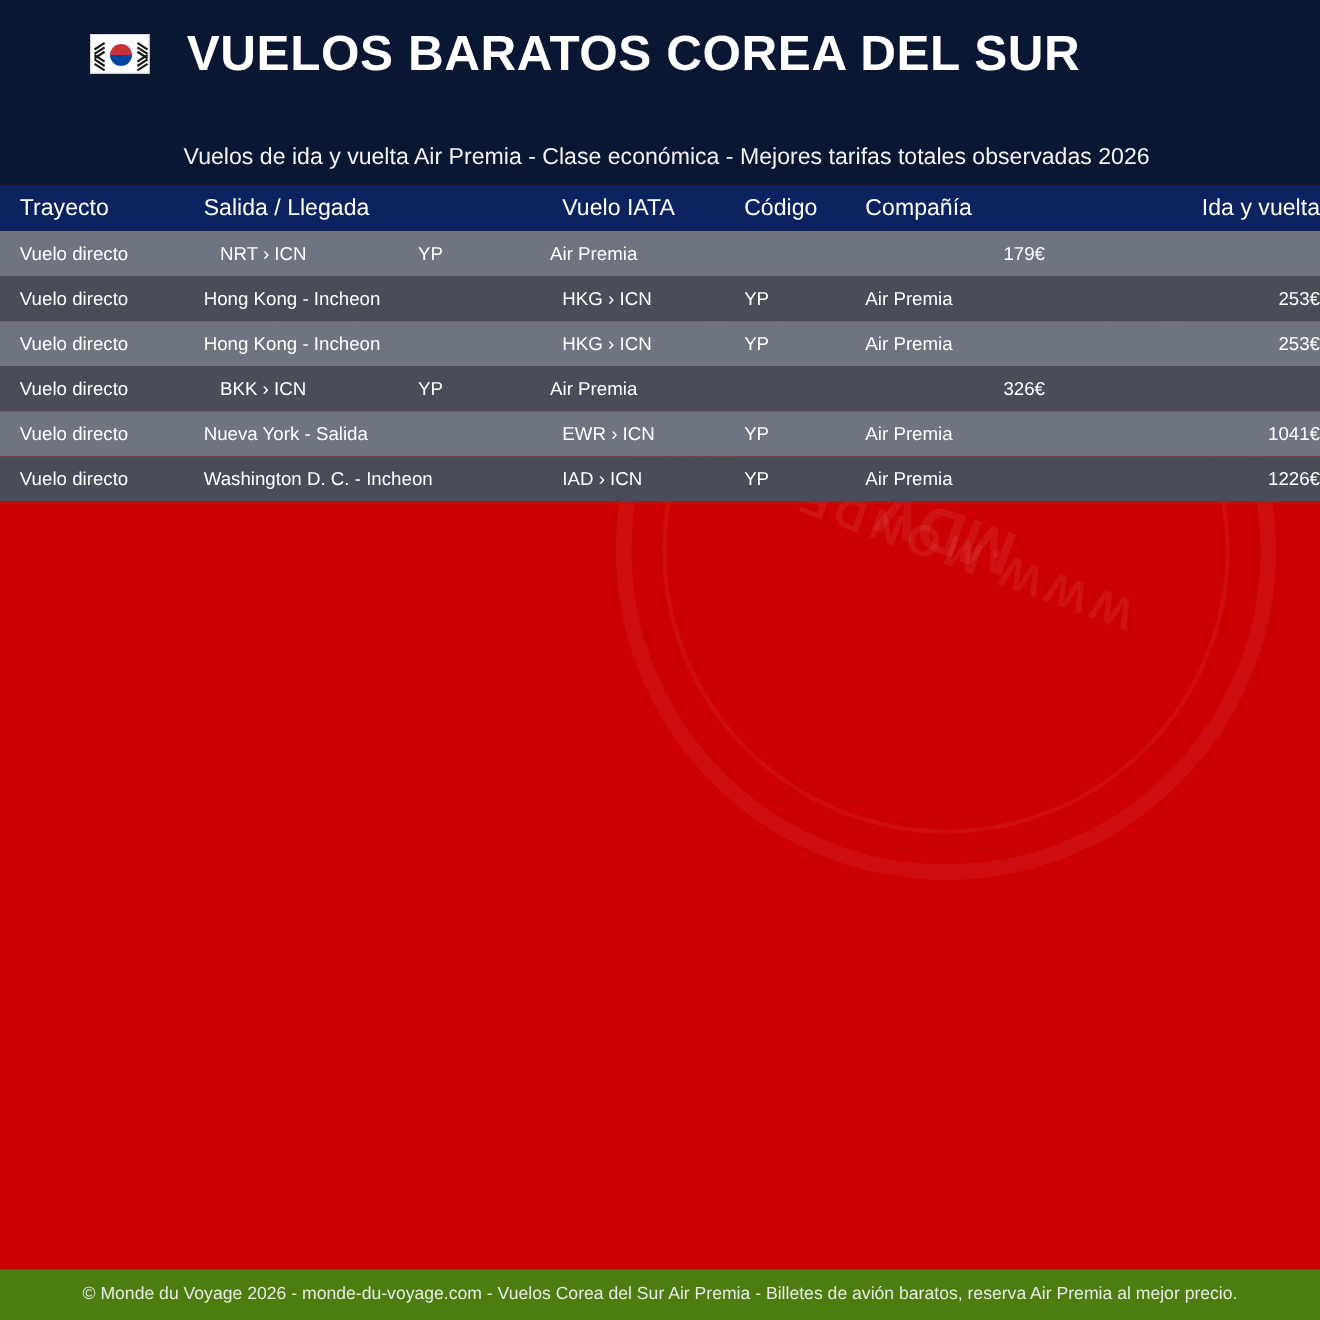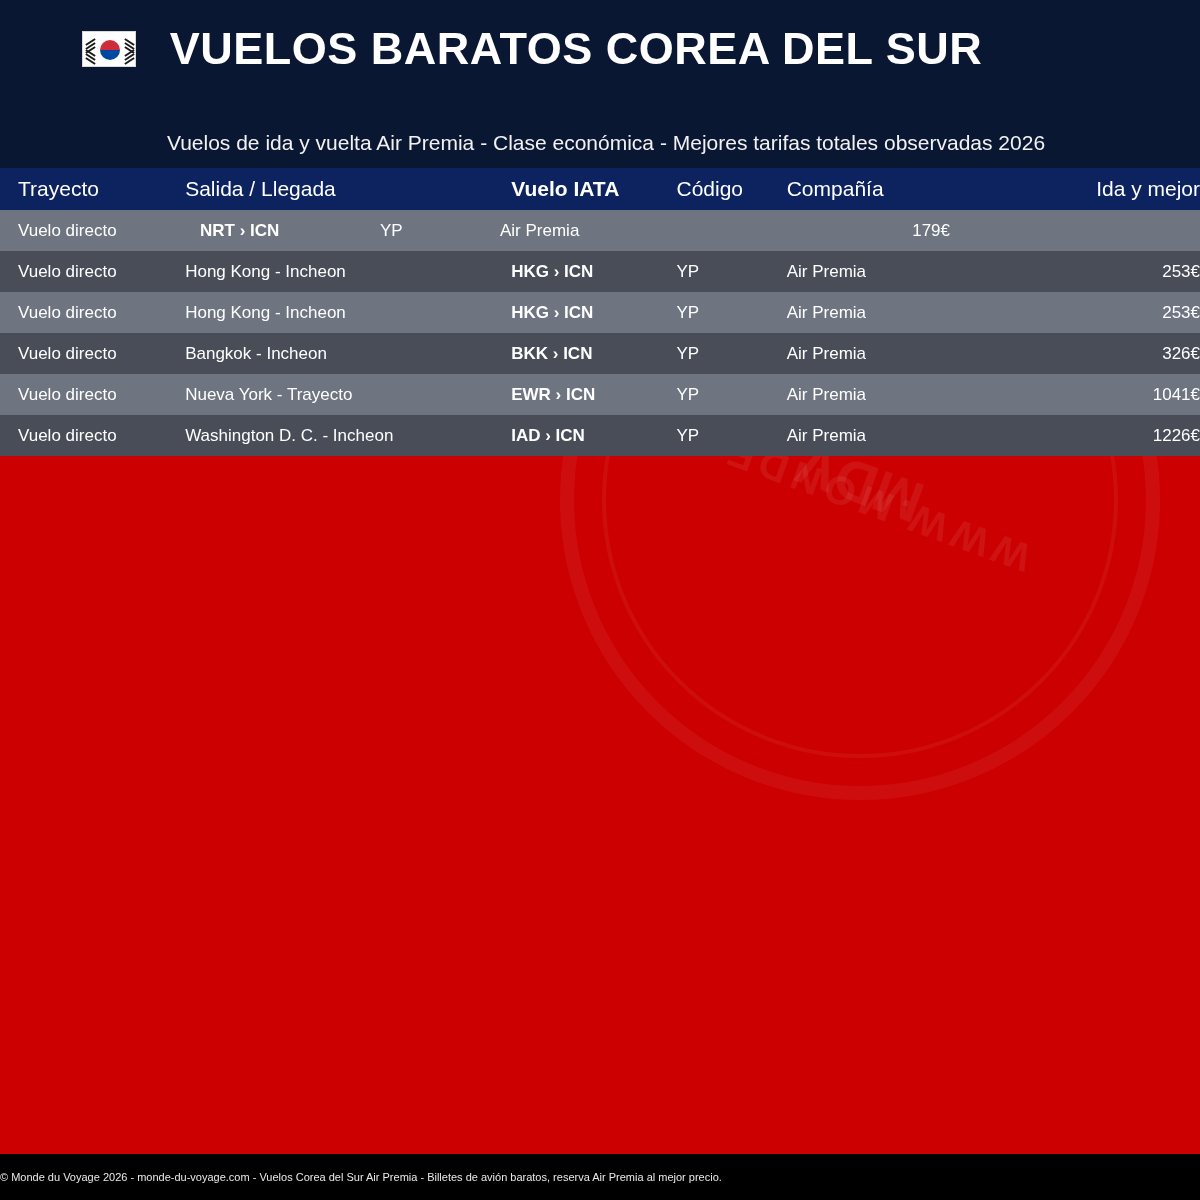--- a/index.html
+++ b/index.html
@@ -164,35 +164,36 @@
     background: #0d2360;
     height: 42px;
     font-size: 21px;
     align-items: center;
   }
   .row.odd  { background: #6e7480; }
   .row.even { background: #484d57; }
 
   .c-trayecto { width: 200px; padding-left: 18px; }
   .c-ruta     { width: 355px; padding-left: 0; }
-  .c-iata     { width: 180px; font-weight: bold; }
+  .c-iata     { width: 180px; }
   .c-codigo   { width: 120px; }
   .c-comp     { width: 250px; }
   .c-precio   { width: 200px; text-align: right; padding-right: 0; }
 
   
   .footer {
     position: absolute;
     left: 0; bottom: 0;
     width: 1200px; height: 46px;
-    background: #000000;
+    background: #4d7c0f;
     color: #e9e9e9;
-    font-size: 11px;
+    font-size: 16px;
     display: flex;
     align-items: center;
+    justify-content: center;
     z-index: 3;
     white-space: nowrap;
   }
 </style>
 </head>
 <body>
 
 <div id="page">
 
   <div class="watermark">
@@ -228,21 +229,21 @@
   </div>
 
   <div class="table">
 
     <div class="row head">
       <div class="c-trayecto">Trayecto</div>
       <div class="c-ruta">Salida / Llegada</div>
       <div class="c-iata">Vuelo IATA</div>
       <div class="c-codigo">Código</div>
       <div class="c-comp">Compañía</div>
-      <div class="c-precio">Ida y mejor</div>
+      <div class="c-precio">Ida y vuelta</div>
     </div>
 
     <div class="row odd">
       <div class="c-trayecto">Vuelo directo</div>
       <div class="c-iata">NRT › ICN</div>
       <div class="c-codigo">YP</div>
       <div class="c-comp">Air Premia</div>
       <div class="c-precio">179€</div>
     </div>
 
@@ -259,30 +260,29 @@
       <div class="c-trayecto">Vuelo directo</div>
       <div class="c-ruta">Hong Kong - Incheon</div>
       <div class="c-iata">HKG › ICN</div>
       <div class="c-codigo">YP</div>
       <div class="c-comp">Air Premia</div>
       <div class="c-precio">253€</div>
     </div>
 
     <div class="row even">
       <div class="c-trayecto">Vuelo directo</div>
-      <div class="c-ruta">Bangkok - Incheon</div>
       <div class="c-iata">BKK › ICN</div>
       <div class="c-codigo">YP</div>
       <div class="c-comp">Air Premia</div>
       <div class="c-precio">326€</div>
     </div>
 
     <div class="row odd">
       <div class="c-trayecto">Vuelo directo</div>
-      <div class="c-ruta">Nueva York - Trayecto</div>
+      <div class="c-ruta">Nueva York - Salida</div>
       <div class="c-iata">EWR › ICN</div>
       <div class="c-codigo">YP</div>
       <div class="c-comp">Air Premia</div>
       <div class="c-precio">1041€</div>
     </div>
 
     <div class="row even">
       <div class="c-trayecto">Vuelo directo</div>
       <div class="c-ruta">Washington D. C. - Incheon</div>
       <div class="c-iata">IAD › ICN</div>

